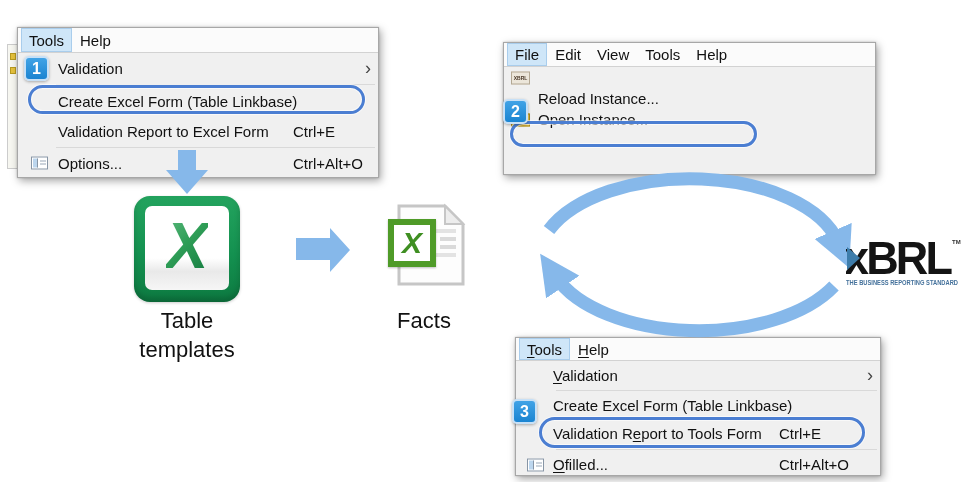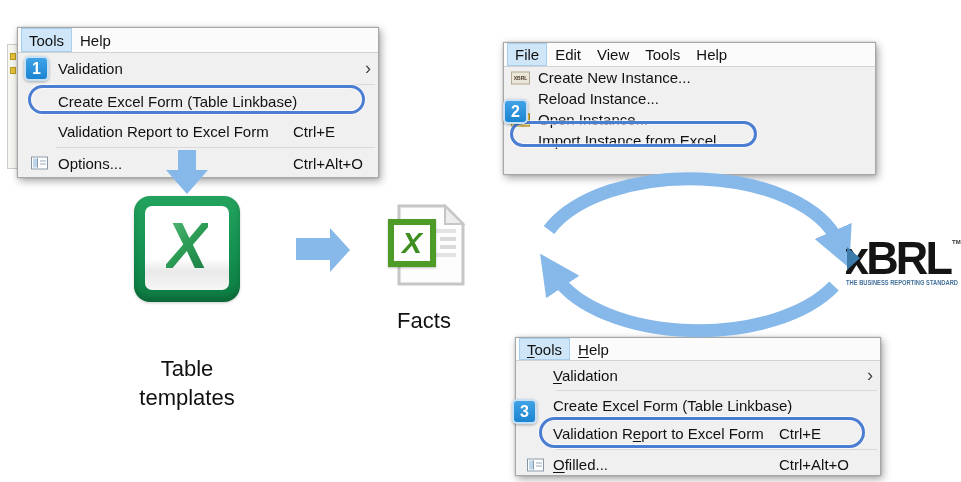--- a/index.html
+++ b/index.html
@@ -90,21 +90,21 @@
 
   
   #facts-doc { position:absolute; left:396px; top:203px; z-index:2; }
   #facts-sheet { position:absolute; left:388px; top:219px; width:48px; height:48px;
                  background:#fff; border:6px solid #4f9b28; box-shadow:0 1px 2px rgba(0,0,0,.25);
                  display:flex; align-items:center; justify-content:center; z-index:3; }
   #facts-sheet .xglyph { font-size:30px; font-weight:bold; font-style:italic; color:#3f8f22; line-height:1; }
 
   
   .caption { position:absolute; width:160px; text-align:center; font-size:22px; color:#111; line-height:1.33; }
-  #cap-templates { left:107px; top:306px;margin-top:48px; }
+  #cap-templates { left:107px; top:306px; }
   #cap-facts     { left:344px; top:306px; }
 
   
   #xbrl-logo { position:absolute; left:846px; top:230px; z-index:2; }
 
   
   #sliver { position:absolute; left:7px; top:44px; width:10px; height:125px;
             background:#f7f7f1; border:1px solid #cccccc; border-right:none; }
   #sliver i { position:absolute; left:2px; width:6px; height:7px; background:#e6c23c; border:1px solid #b89a20; }
   #sliver i.s2 { top:22px; } #sliver i.s1 { top:8px; }
@@ -149,31 +149,27 @@
   <div class="menu" id="menu2">
     <div class="menubar">
       <span class="mb-item active">File</span>
       <span class="mb-item">Edit</span>
       <span class="mb-item">View</span>
       <span class="mb-item">Tools</span>
       <span class="mb-item">Help</span>
     </div>
     <div class="mrow">
       <span class="rowicon ic-xbrl">XBRL</span>
-      <span>Create New Instance...</span>
     </div>
     <div class="mrow">
       <span>Reload Instance...</span>
     </div>
     <div class="mrow">
       <span class="rowicon ic-xbrl-y">XBRL</span>
       <span>Open Instance...</span>
-    </div>
-    <div class="mrow">
-      <span>Import Instance from Excel...</span>
     </div>
   </div>
   <div class="badge" id="badge2">2</div>
   <div class="hoval" id="oval2"></div>
 
   <svg class="arrow-svg" id="cycle" width="348" height="190" viewBox="0 0 348 190">
     <defs>
       <marker id="ah" viewBox="0 0 10 10" refX="3" refY="5" markerWidth="3.1" markerHeight="3.1" orient="auto">
         <path d="M0,0 L10,5 L0,10 z" fill="#86b8ea"></path>
       </marker>
@@ -193,21 +189,21 @@
     </div>
     <div class="mrow">
       <span><span class="accel">V</span><span>alidation</span></span>
       <span class="chev">›</span>
     </div>
     <div class="sep"></div>
     <div class="mrow r2">
       <span>Create Excel Form (Table Linkbase)</span>
     </div>
     <div class="mrow r3">
-      <span><span>Validation R</span><span class="accel">e</span><span>port to Excel Form</span></span>
+      <span><span>Validation R</span><span class="accel">e</span><span>port to Tools Form</span></span>
       <span class="shortcut">Ctrl+E</span>
     </div>
     <div class="sep"></div>
     <div class="mrow r4">
       <span class="ic-opt"></span>
       <span><span class="accel">O</span><span>filled...</span></span>
       <span class="shortcut">Ctrl+Alt+O</span>
     </div>
   </div>
   <div class="badge" id="badge3">3</div>

